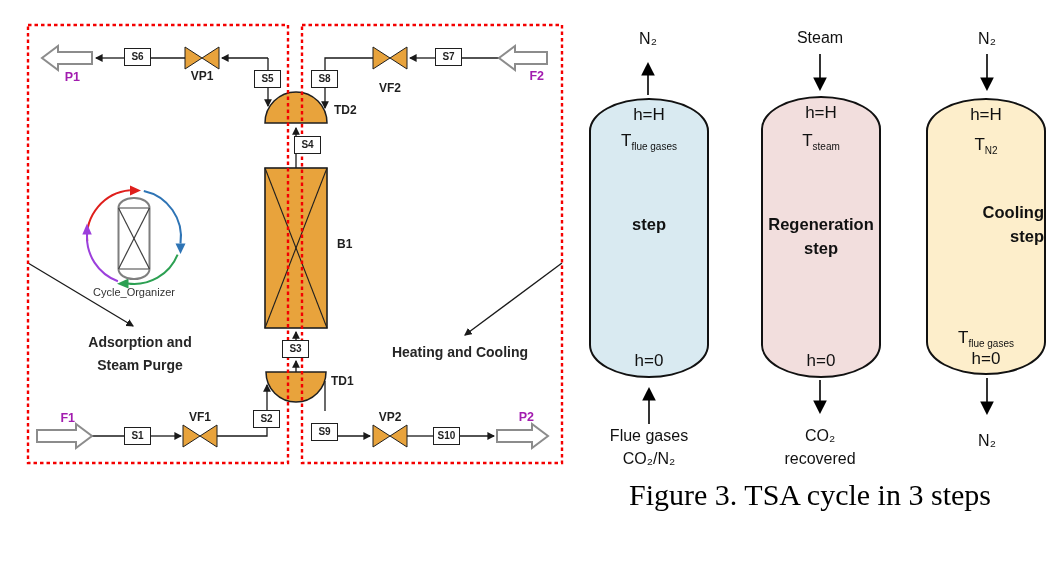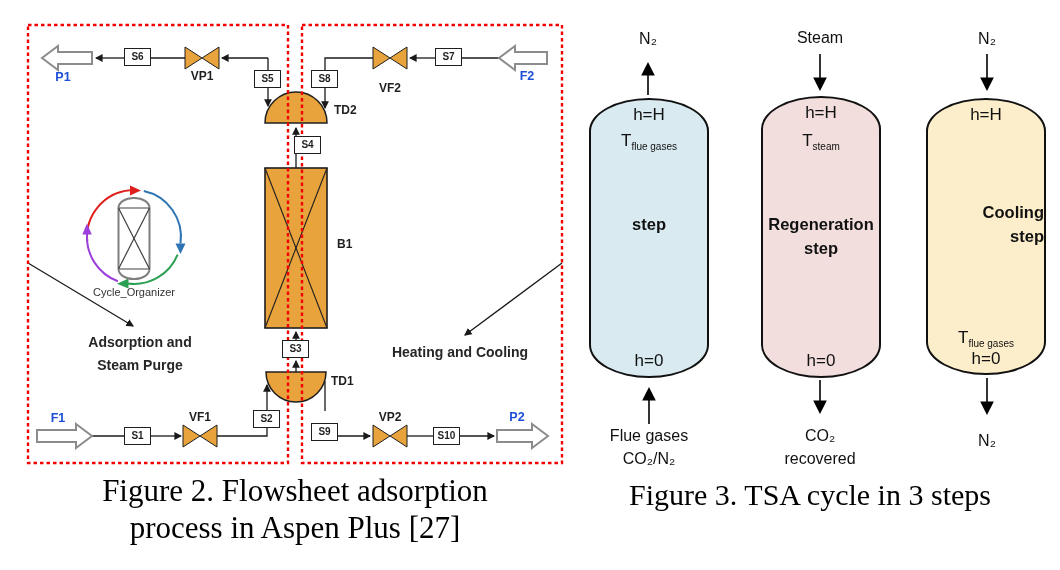--- a/index.html
+++ b/index.html
@@ -3,21 +3,21 @@
 <meta charset="utf-8">
 <style>
   html,body{margin:0;padding:0;background:#fff;}
   #canvas{position:relative;width:1060px;height:570px;background:#fff;overflow:hidden;
           font-family:"Liberation Sans",sans-serif;color:#1a1a1a;}
   #canvas svg{position:absolute;left:0;top:0;z-index:1;}
   .abs{position:absolute;z-index:2;}
   .ctr{text-align:center;}
   .sbox{width:27px;height:18px;background:#fff;border:1.5px solid #1f1f1f;box-sizing:border-box;
         font:bold 10px/15px "Liberation Sans",sans-serif;text-align:center;color:#1f1f1f;}
-  .flabel{font:bold 12.5px "Liberation Sans",sans-serif;color:#1d4ed8;}
+  .flabel{font:bold 12.5px "Liberation Sans",sans-serif;color:#a21caf;text-align:right;}
   .ulabel{font:bold 12px "Liberation Sans",sans-serif;color:#1f1f1f;}
   .region{font:bold 14px/23px "Liberation Sans",sans-serif;color:#262626;}
   .cyclbl{font:11px "Liberation Sans",sans-serif;color:#333;}
   .caption{font:31px/37px "Liberation Serif",serif;color:#000;}
   .caption3{font:30px/36px "Liberation Serif",serif;color:#000;}
   .vessel{position:absolute;z-index:2;box-sizing:border-box;width:120px;border:2px solid #111;
           border-radius:60px / 33px;}
   .vin{position:absolute;left:0;width:100%;text-align:center;}
   .hlbl{font:17px "Liberation Sans",sans-serif;color:#111;}
   .tbase{font:17px "Liberation Sans",sans-serif;color:#111;}
@@ -151,24 +151,20 @@
   <div class="abs ulabel" style="left:331px;top:374px;">TD1</div>
 
   <div class="abs cyclbl ctr" style="left:72px;top:286px;width:124px;">Cycle_Organizer</div>
 
   <div class="abs region ctr" style="left:368px;top:341px;width:184px;">Heating and Cooling</div>
   <div class="abs region ctr" style="left:58px;top:331px;width:164px;">
     <span class="regline">Adsorption and</span>
     <span class="regline">Steam Purge</span>
   </div>
 
-  <div class="abs caption ctr" style="left:70px;top:472px;width:450px;">
-    <span class="regline">Figure 2. Flowsheet adsorption</span>
-    <span class="regline">process in Aspen Plus [27]</span>
-  </div>
 
   <div class="vessel" style="left: 589px; top: 98px; height: 280px; background: rgb(217, 234, 241);">
     <div class="vin hlbl" style="top:5px;">h=H</div>
     <div class="vin" style="top:31px;">
       <span class="tbase">T</span><span class="tsub">flue gases</span>
     </div>
     <div class="vin steplbl" style="top:112px;">
       <span>step</span>
     </div>
     <div class="vin hlbl" style="bottom:5px;">h=0</div>
@@ -187,20 +183,23 @@
       <span>step</span>
     </div>
     <div class="vin hlbl" style="bottom:5px;">h=0</div>
   </div>
   <div class="abs outlbl ctr" style="left:780px;top:29px;width:80px;">Steam</div>
   <div class="abs outlbl ctr" style="left:780px;top:427px;width:80px;">CO₂</div>
   <div class="abs outlbl ctr" style="left:760px;top:450px;width:120px;">recovered</div>
 
   <div class="vessel" style="left: 926px; top: 98px; height: 277px; background: rgb(253, 238, 203);">
     <div class="vin hlbl" style="top:5px;">h=H</div>
+    <div class="vin" style="top:35px;">
+      <span class="tbase">T</span><span class="tsub">N2</span>
+    </div>
     <div class="vin steplbl" style="top:100px;text-align:right;">
       <span>Cooling</span>
       <span>step</span>
     </div>
     <div class="vin" style="top:228px;">
       <span class="tbase">T</span><span class="tsub">flue gases</span>
     </div>
     <div class="vin hlbl" style="bottom:4px;">h=0</div>
   </div>
   <div class="abs outlbl ctr" style="left:957px;top:30px;width:60px;">N₂</div>

